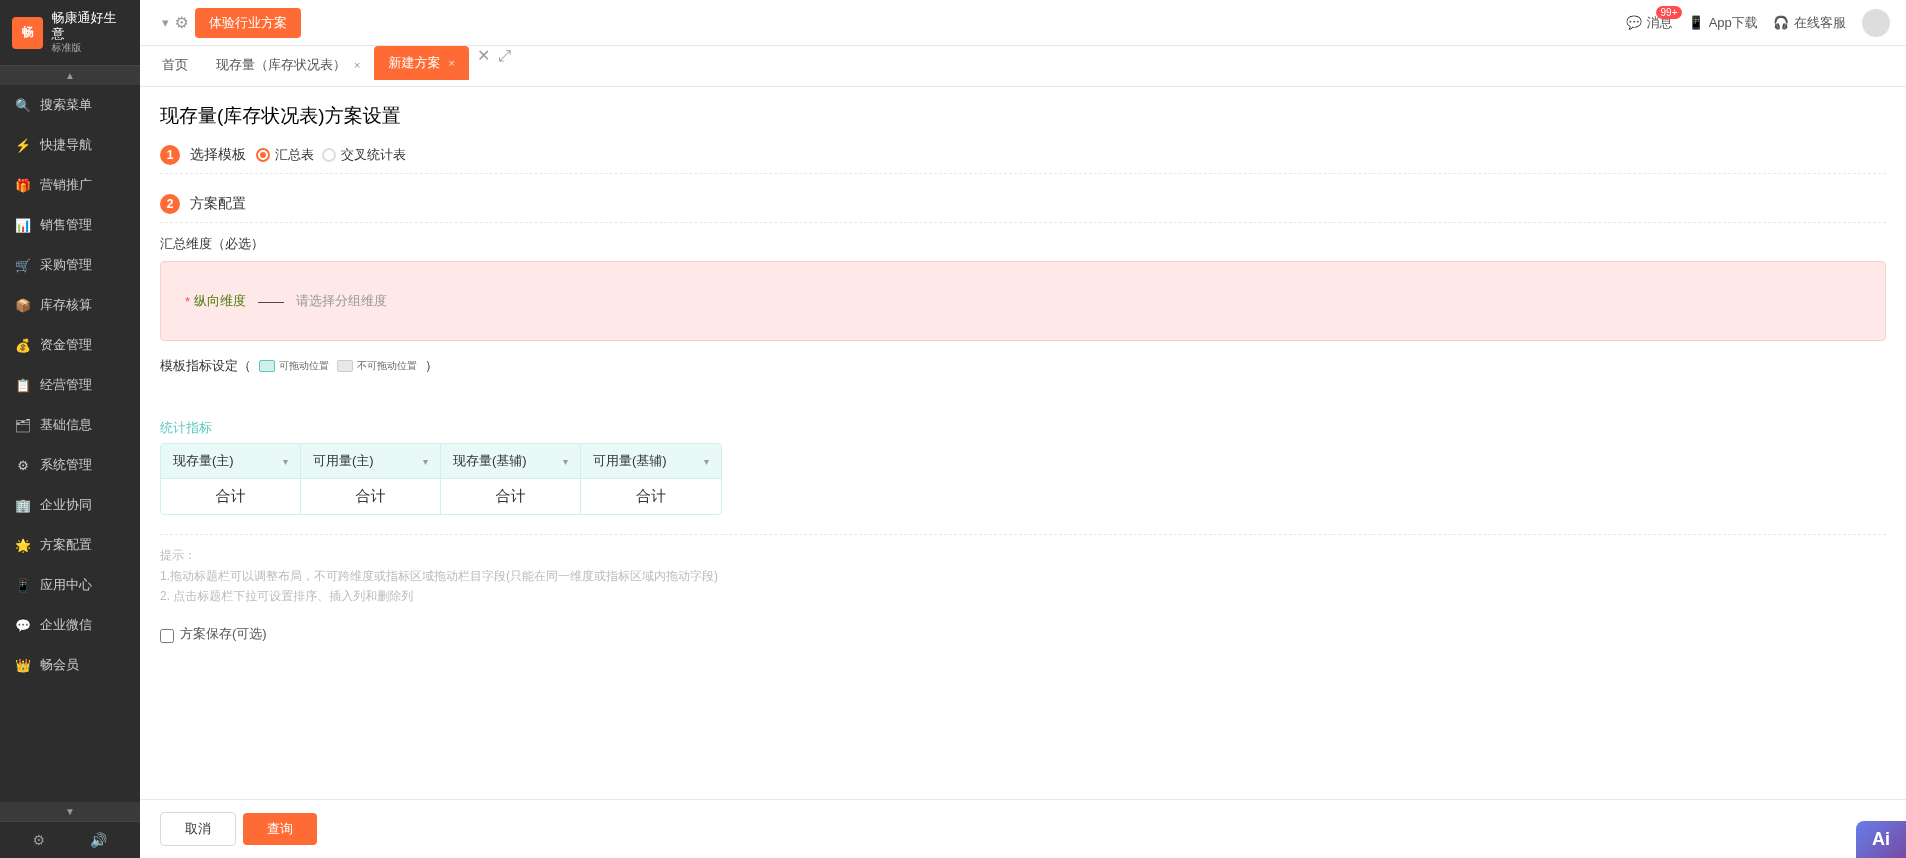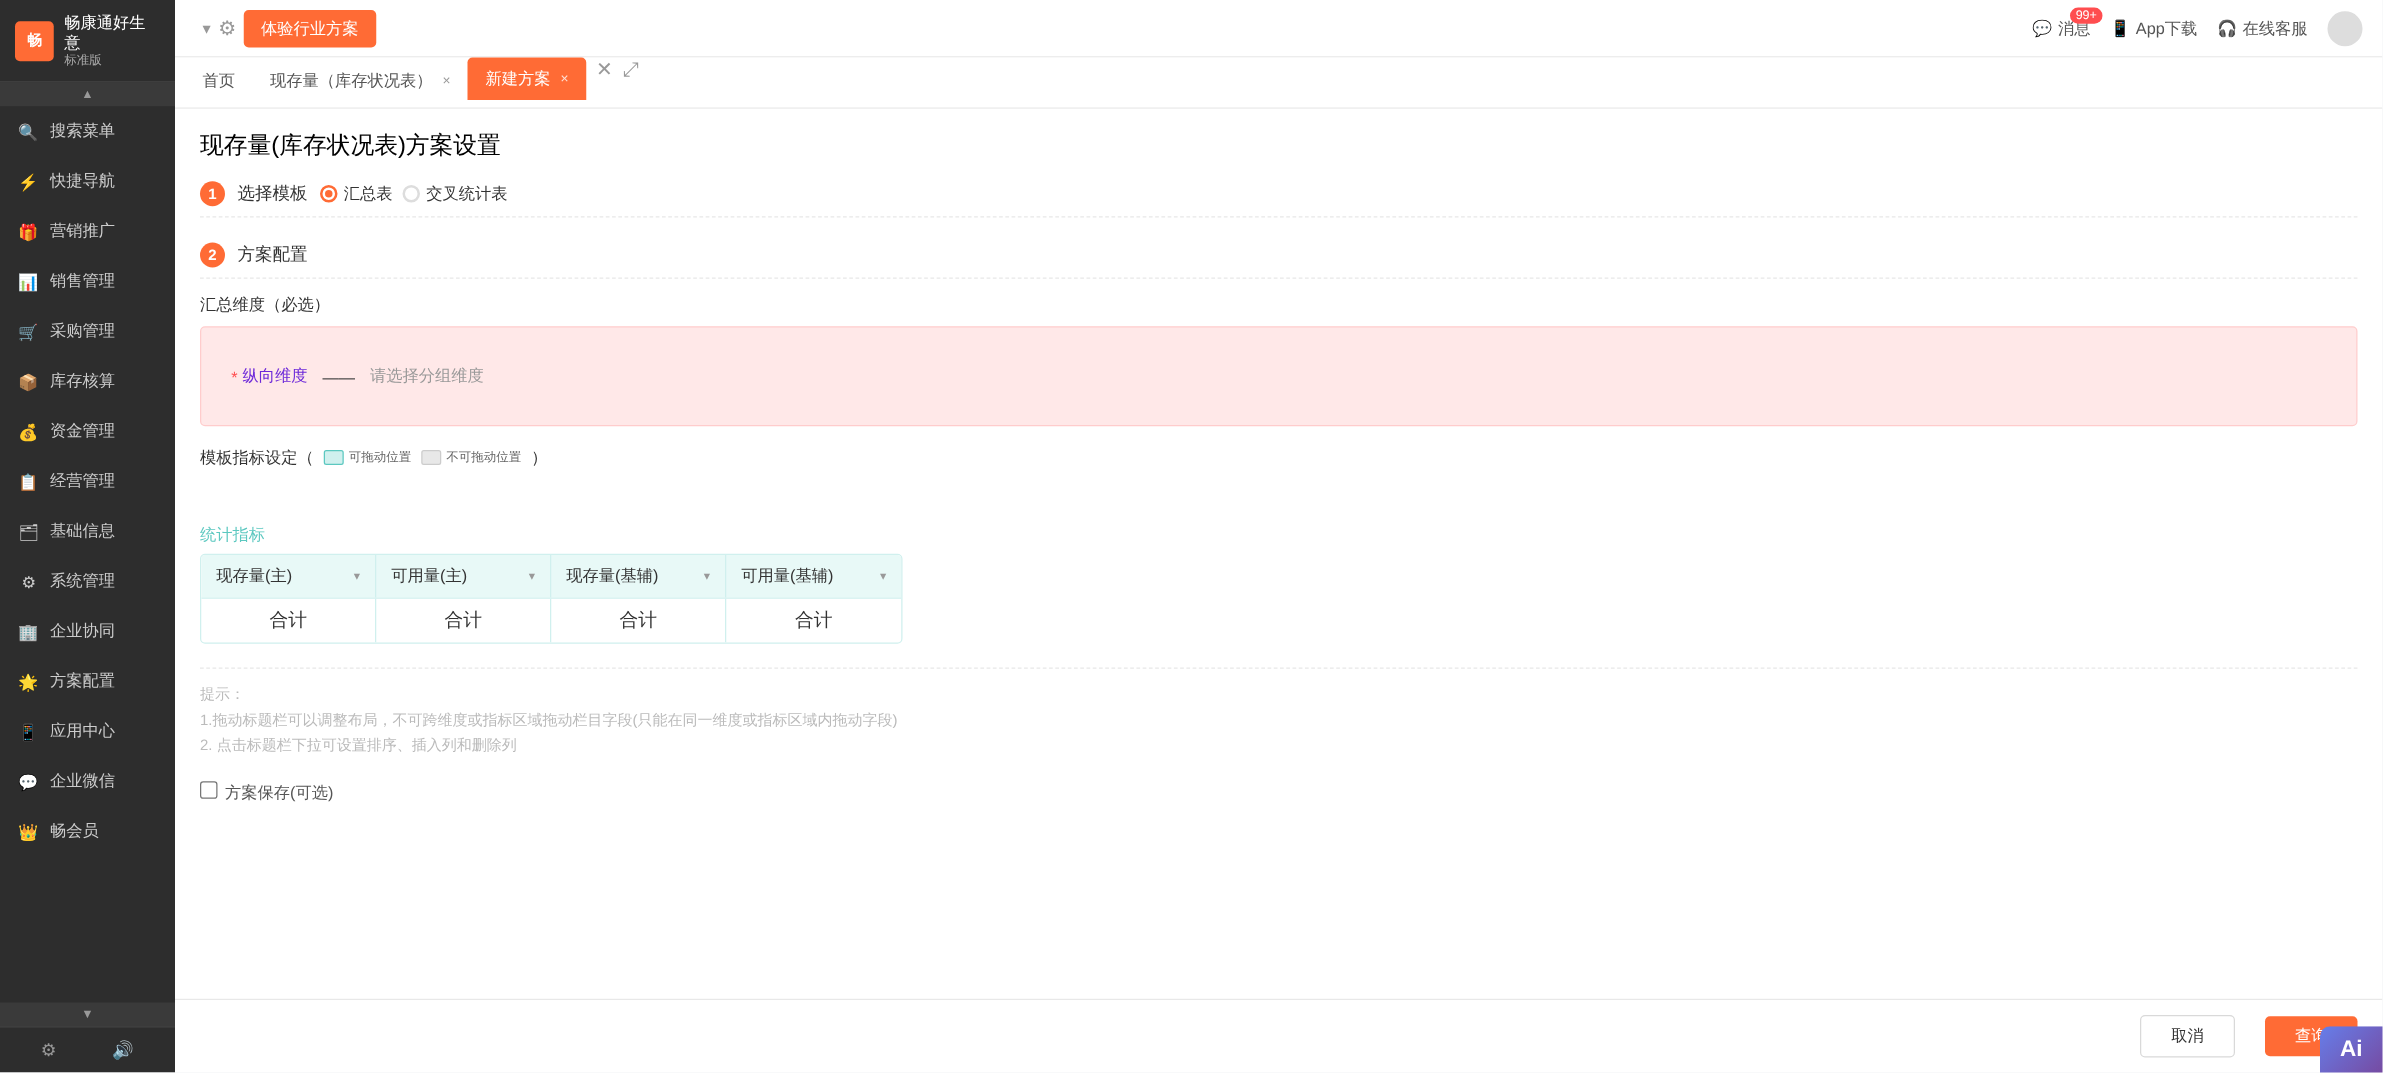--- a/index.html
+++ b/index.html
@@ -116,21 +116,21 @@
     .radio-dot.checked::after { content: ''; width: 6px; height: 6px; border-radius: 50%; background: #ff6b35; }
 
     
     .dimension-section { margin-bottom: 16px; }
     .dimension-label { font-size: 13px; color: #333; margin-bottom: 8px; }
     .dimension-box {
       background: #ffe8e8; border: 1px solid #ffcccc; border-radius: 4px;
       padding: 20px 24px; min-height: 80px; display: flex; align-items: center;
     }
     .dimension-required { color: #ff4d4f; margin-right: 4px; }
-    .dimension-name { color: #6d28d9; font-size: 13px; }
+    .dimension-name { color: #4d7c0f; font-size: 13px; }
     .dimension-separator { color: #333; margin: 0 12px; }
     .dimension-placeholder { color: #999; font-size: 13px; cursor: pointer; }
 
     
     .indicator-settings { margin-bottom: 12px; }
     .indicator-label { font-size: 13px; color: #333; margin-bottom: 8px; display: flex; align-items: center; gap: 8px; }
     .legend-item { display: flex; align-items: center; gap: 4px; font-size: 10px; color: #666; }
     .legend-box-draggable { width: 16px; height: 12px; background: #d0f0ee; border: 1px solid #5cc8c0; border-radius: 2px; }
     .legend-box-fixed { width: 16px; height: 12px; background: #e8e8e8; border: 1px solid #ccc; border-radius: 2px; }
 
@@ -150,28 +150,28 @@
     }
     .stat-col-body:last-child { border-right: none; }
     .chevron-down { color: #999; font-size: 10px; cursor: pointer; }
 
     
     .tips-section { margin-top: 16px; padding-top: 12px; border-top: 1px dashed #e8e8e8; }
     .tips-title { font-size: 12px; color: #bbb; margin-bottom: 4px; }
     .tips-item { font-size: 12px; color: #bbb; margin-bottom: 3px; }
 
     
-    .save-section { display: flex; align-items: flex-start; gap: 6px; margin-top: 20px; }
+    .save-section { display: flex; align-items: flex-end; gap: 6px; margin-top: 20px; }
     .save-checkbox { width: 14px; height: 14px; border: 1px solid #ccc; cursor: pointer; }
     .save-label { font-size: 13px; color: #555; }
 
     
     .footer {
       background: #fff; border-top: 1px solid #e8e8e8; display: flex; align-items: center;
-      justify-content: flex-end; padding: 12px 20px; gap: 24px; flex-shrink: 0;
+      padding: 12px 20px; gap: 7px; flex-shrink: 0;
     }
     .btn-cancel {
       padding: 7px 24px; border: 1px solid #d9d9d9; background: #fff;
       color: #333; border-radius: 4px; cursor: pointer; font-size: 13px;
     }
     .btn-query {
       padding: 7px 24px; background: #ff6b35; border: none;
       color: white; border-radius: 4px; cursor: pointer; font-size: 13px;
     }
 

